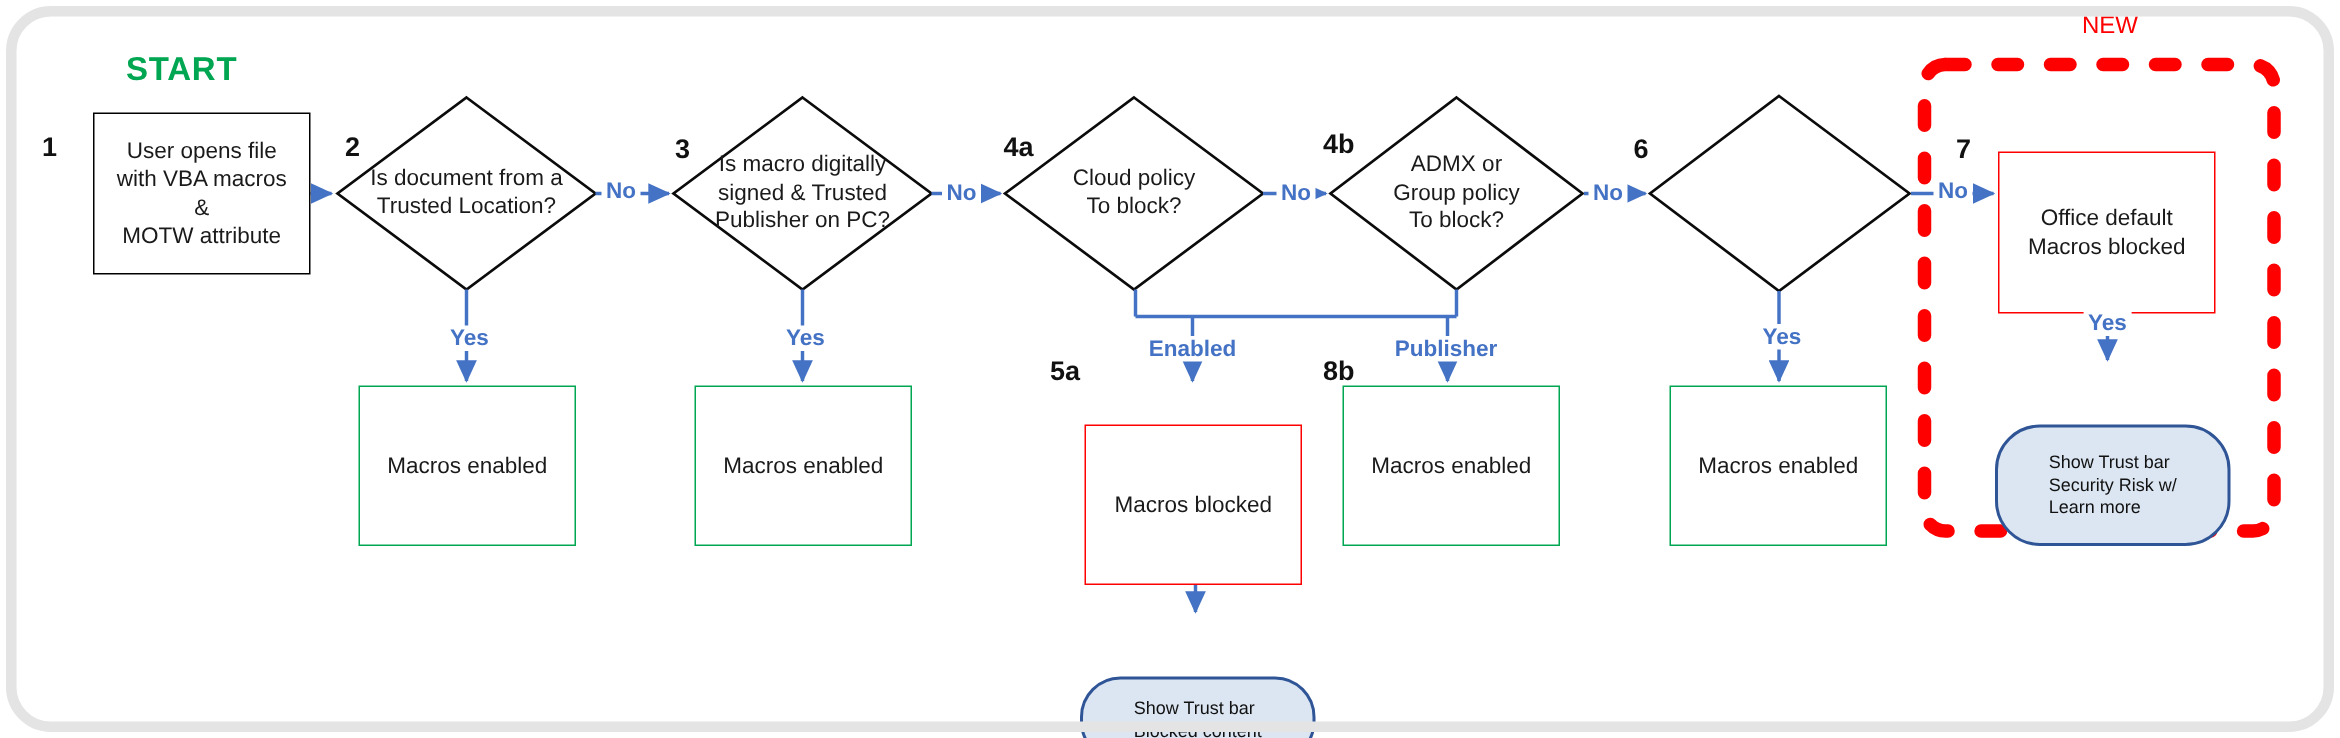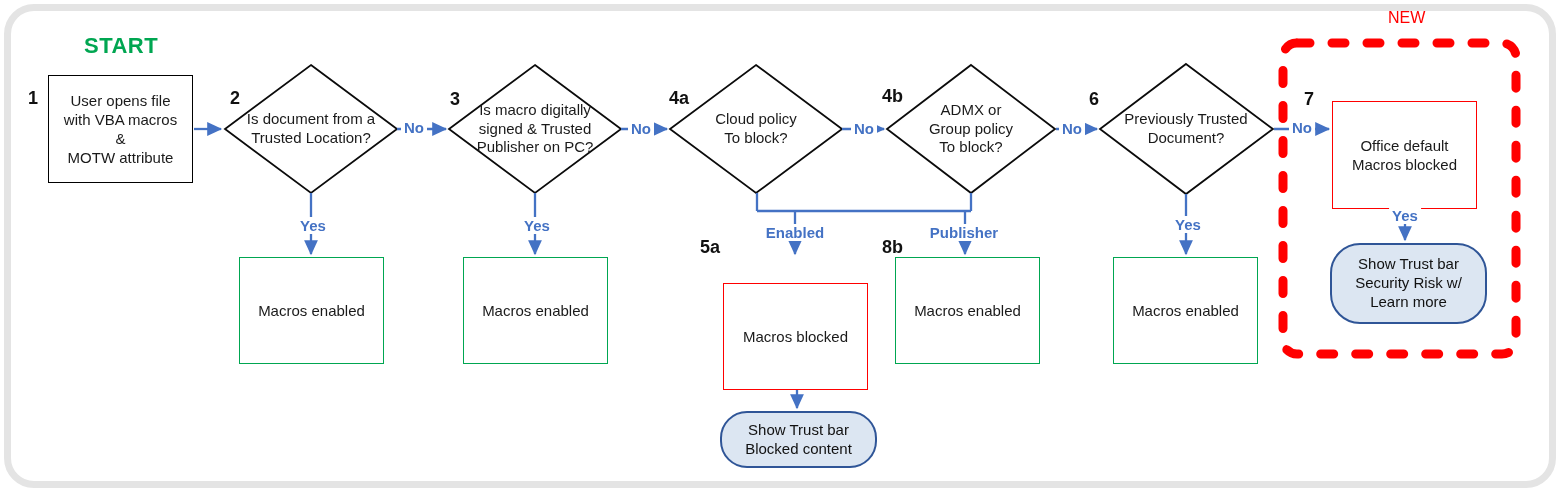--- a/index.html
+++ b/index.html
@@ -17,28 +17,28 @@
   .frame{position:absolute;left:4px;top:4px;right:4px;bottom:4px;
          border:7px solid var(--frame-gray);border-radius:30px;pointer-events:none;}
   svg.layer{position:absolute;left:0;top:0;width:1560px;height:492px;}
   .flow{stroke:var(--arrow-blue);stroke-width:2.3;fill:none;}
   .diamond{fill:#fff;stroke:var(--line-black);stroke-width:1.8;}
   .dash-rect{fill:none;stroke:var(--red);stroke-width:9;stroke-linecap:round;stroke-dasharray:13 22;}
   #ah path{fill:var(--arrow-blue);}
   .node{position:absolute;display:flex;align-items:center;justify-content:center;
         text-align:center;background:#fff;font-size:15px;line-height:1.27;color:#1a1a1a;
         white-space:pre-line;box-sizing:border-box;}
-  .rect-black{border:1.6px solid #000;}
+  .rect-black{border:1.6px solid #000;margin-left:14px;}
   .rect-green{border:1.6px solid var(--green);}
   .rect-red{border:1.6px solid var(--red);margin-top:26px;}
   .dia-text{position:absolute;display:flex;align-items:center;justify-content:center;
         text-align:center;font-size:15px;line-height:1.25;color:#1a1a1a;white-space:pre-line;}
   .stadium{position:absolute;display:flex;align-items:center;justify-content:center;
-        text-align:center;font-size:15px;line-height:1.25;color:#111;white-space:pre-line;
-        background:var(--stadium-fill);border:2px solid var(--stadium-border);box-sizing:border-box;}
+        font-size:12px;line-height:1.25;color:#111;white-space:pre-line;
+        background:var(--stadium-fill);border:2px solid var(--stadium-border);box-sizing:border-box;margin-top:40px;}
   .num{position:absolute;font-size:18px;font-weight:bold;color:#111;line-height:1;}
   .edge-label{position:absolute;transform:translateX(-50%);font-size:15px;font-weight:600;
         color:var(--arrow-blue);background:#fff;line-height:1;padding:1px 3px;}
   .start{position:absolute;left:84px;top:33px;font-size:22px;font-weight:bold;
         color:var(--green);letter-spacing:.5px;}
   .new{position:absolute;left:1388px;top:9px;font-size:16px;font-weight:normal;color:var(--red);}
 </style>
 </head>
 <body>
 
@@ -106,22 +106,20 @@
   <div class="dia-text" style="left:450px;top:89px;width:170px;height:80px">Is macro digitally
 signed &amp; Trusted
 Publisher on PC?</div>
   <div class="dia-text" style="left:226px;top:89px;width:170px;height:80px">Is document from a
 Trusted Location?</div>
   <div class="dia-text" style="left:671px;top:89px;width:170px;height:80px">Cloud policy
 To block?</div>
   <div class="dia-text" style="left:886px;top:89px;width:170px;height:80px">ADMX or
 Group policy
 To block?</div>
-  <div class="dia-text" style="left:1101px;top:89px;width:170px;height:80px">Previously Trusted
-Document?</div>
 
   <div class="stadium" style="left:720px;top:411px;width:157px;height:57px;border-radius:27px">Show Trust bar
 Blocked content</div>
   <div class="stadium" style="left:1330px;top:243px;width:157px;height:81px;border-radius:30px">Show Trust bar
 Security Risk w/
 Learn more</div>
 
   <div class="edge-label" style="left:414px;top:119px">No</div>
   <div class="edge-label" style="left:641px;top:120px">No</div>
   <div class="edge-label" style="left:864px;top:120px">No</div>

